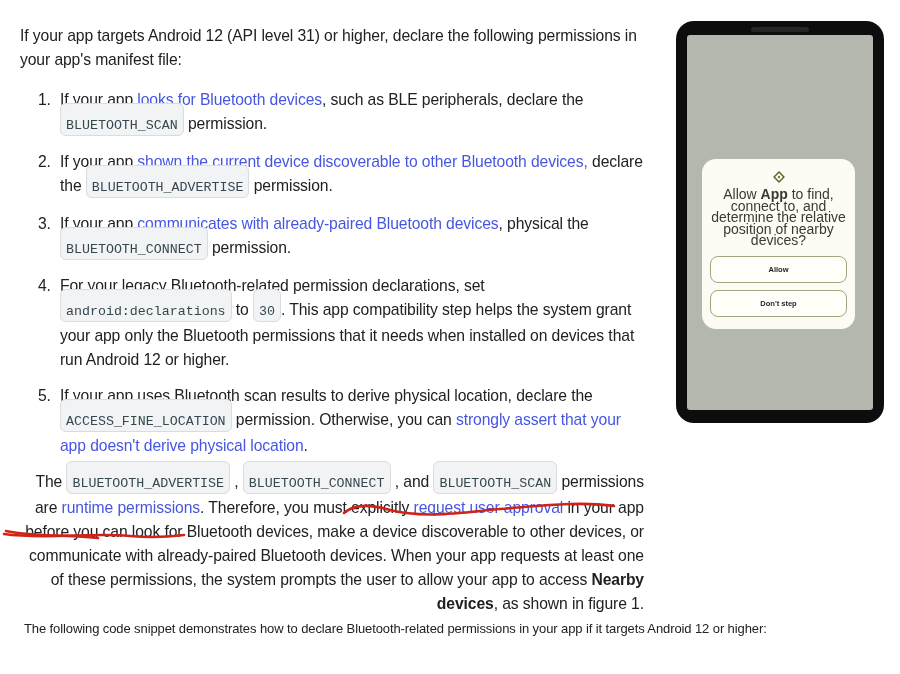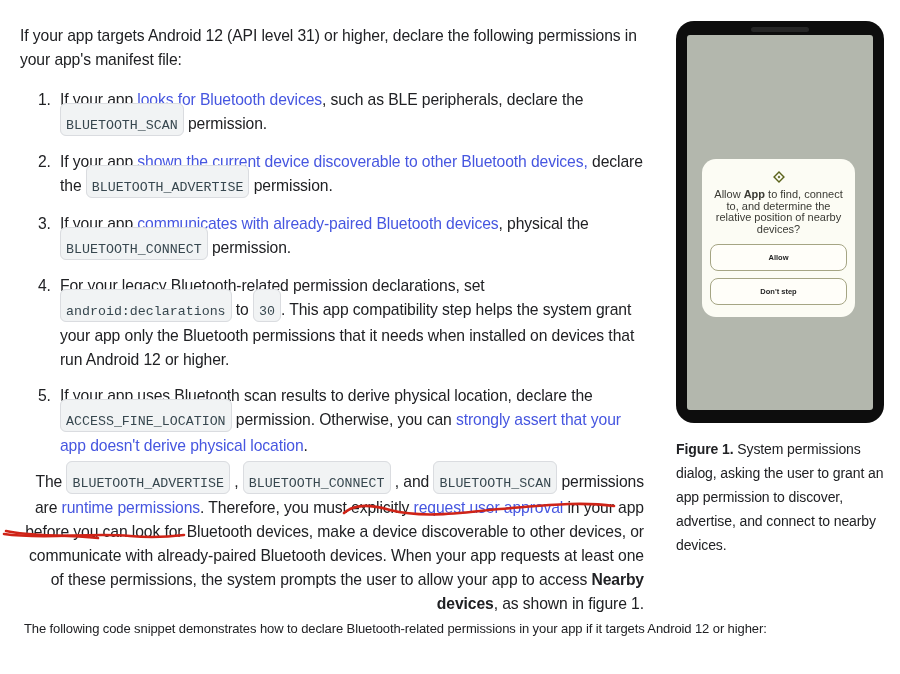--- a/index.html
+++ b/index.html
@@ -71,21 +71,21 @@
     border-radius: 3px;
   }
   .dialog {
     position: absolute; left: 15px; top: 124px; width: 153px;
     background: var(--dialog_bg, #fcfcf4);
     border-radius: 14px;
     padding: 11px 8px 12px 8px;
   }
   .dialog-icon { display: block; margin: 0 auto 5px auto; width: 14px; height: 14px; }
   .dialog-msg {
-    font-size: 11px; line-height: 11.5px;
+    font-size: 14px; line-height: 11.5px;
     text-align: center; color: #3a3a34;
     letter-spacing: 0;
   }
   .dlg-btn {
     display: block; width: 100%;
     margin-top: 7px;
     background: #fffef9;
     border: 1px solid #a5a584;
     border-radius: 8px;
     font-family: "Liberation Sans", sans-serif;
@@ -160,20 +160,19 @@
         <svg class="dialog-icon" viewBox="0 0 24 24">
           <rect x="6" y="6" width="12" height="12" transform="rotate(45 12 12)" fill="none" stroke="var(--olive, #5b631b)" stroke-width="2.4"></rect>
           <rect x="10.3" y="10.3" width="3.4" height="3.4" transform="rotate(45 12 12)" fill="var(--olive, #5b631b)"></rect>
         </svg>
         <div class="dialog-msg"><span>Allow </span><strong>App</strong><span> to find, connect to, and determine the relative position of nearby devices?</span></div>
         <div class="dlg-btn first">Allow</div>
         <div class="dlg-btn">Don't step</div>
       </div>
     </div>
   </div>
-  <div class="caption"><strong>Figure 1.</strong><span> System permissions dialog, asking the user to grant an app permission to discover, advertise, and connect to nearby devices.</span></div>
 </div>
 
 <svg class="annotation-overlay" viewBox="0 0 900 674">
   <path d="M 344 513 C 356 503, 372 505, 390 510 C 425 519, 465 512, 500 509 C 540 506, 578 501, 614 506"></path>
   <path d="M 4 534 C 45 540, 90 532, 130 536 C 150 538, 168 537, 184 535"></path>
   <path d="M 6 531 C 32 537, 60 534, 98 538"></path>
 </svg>
 
 </body></html>

